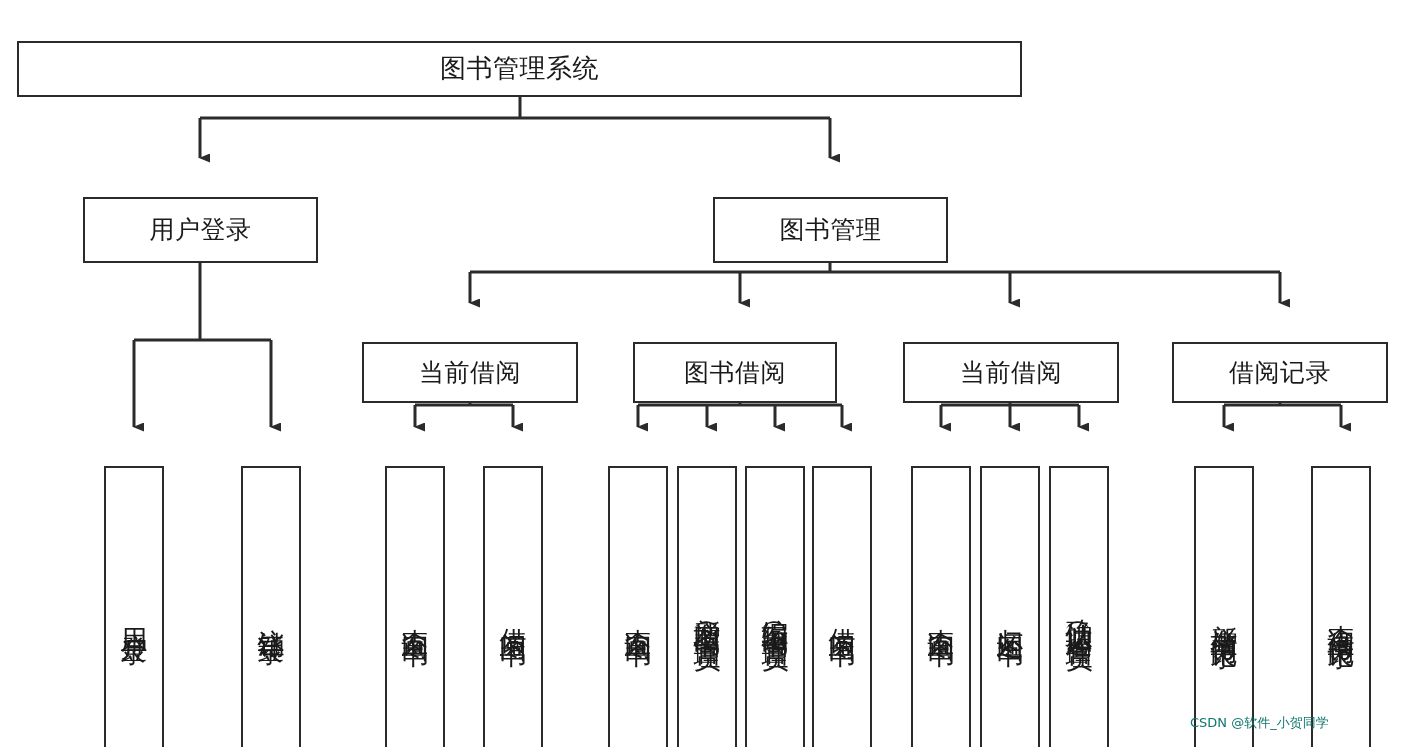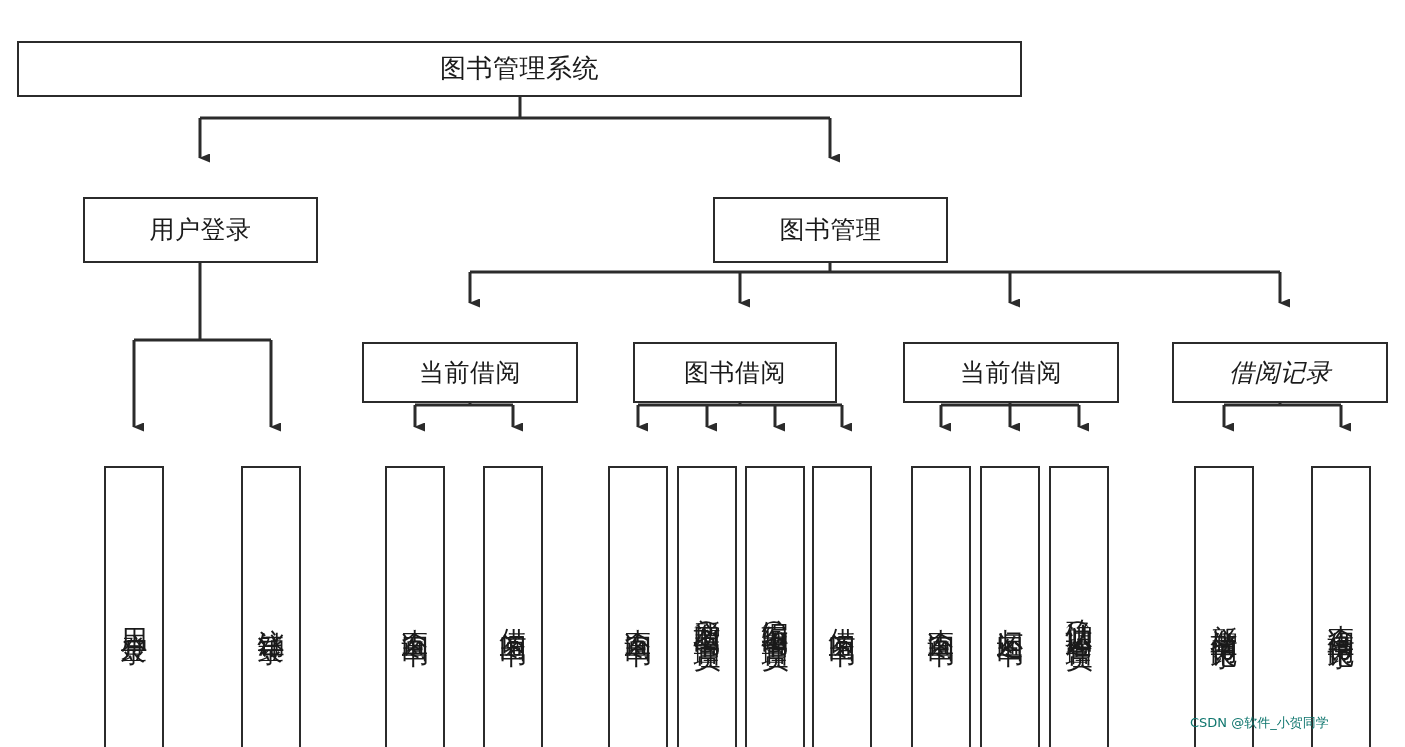--- a/index.html
+++ b/index.html
@@ -142,21 +142,21 @@
 
   <div class="node horizontal" style="left:362px; top:313px; width:216px; height:61px;">
     <span class="node-label">当前借阅</span>
   </div>
   <div class="node horizontal" style="left:633px; top:313px; width:204px; height:61px;">
     <span class="node-label">图书借阅</span>
   </div>
   <div class="node horizontal" style="left:903px; top:313px; width:216px; height:61px;">
     <span class="node-label">当前借阅</span>
   </div>
-  <div class="node horizontal" style="left:1172px; top:313px; width:216px; height:61px;font-style:italic;">
+  <div class="node horizontal" style="left:1172px; top:313px; width:216px; height:61px;">
     <span class="node-label">借阅记录</span>
   </div>
 
   <div class="node vertical" style="left:104px; top:437px; width:60px; height:298px;">
     <span class="node-label">用户登录</span>
   </div>
   <div class="node vertical" style="left:241px; top:437px; width:60px; height:298px;">
     <span class="node-label">注销登录</span>
   </div>
 

